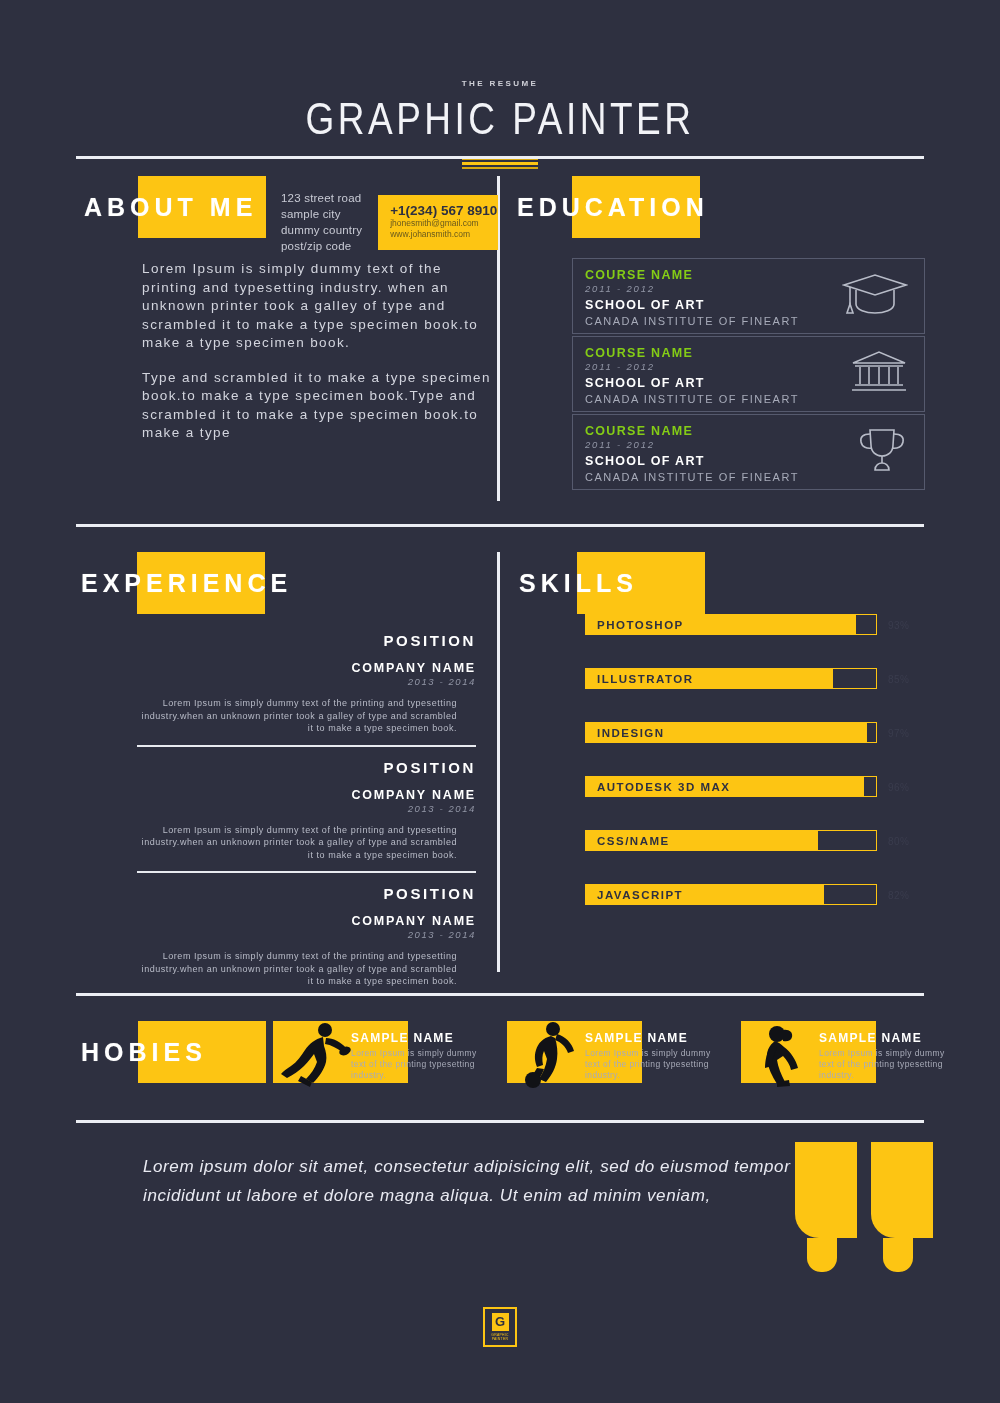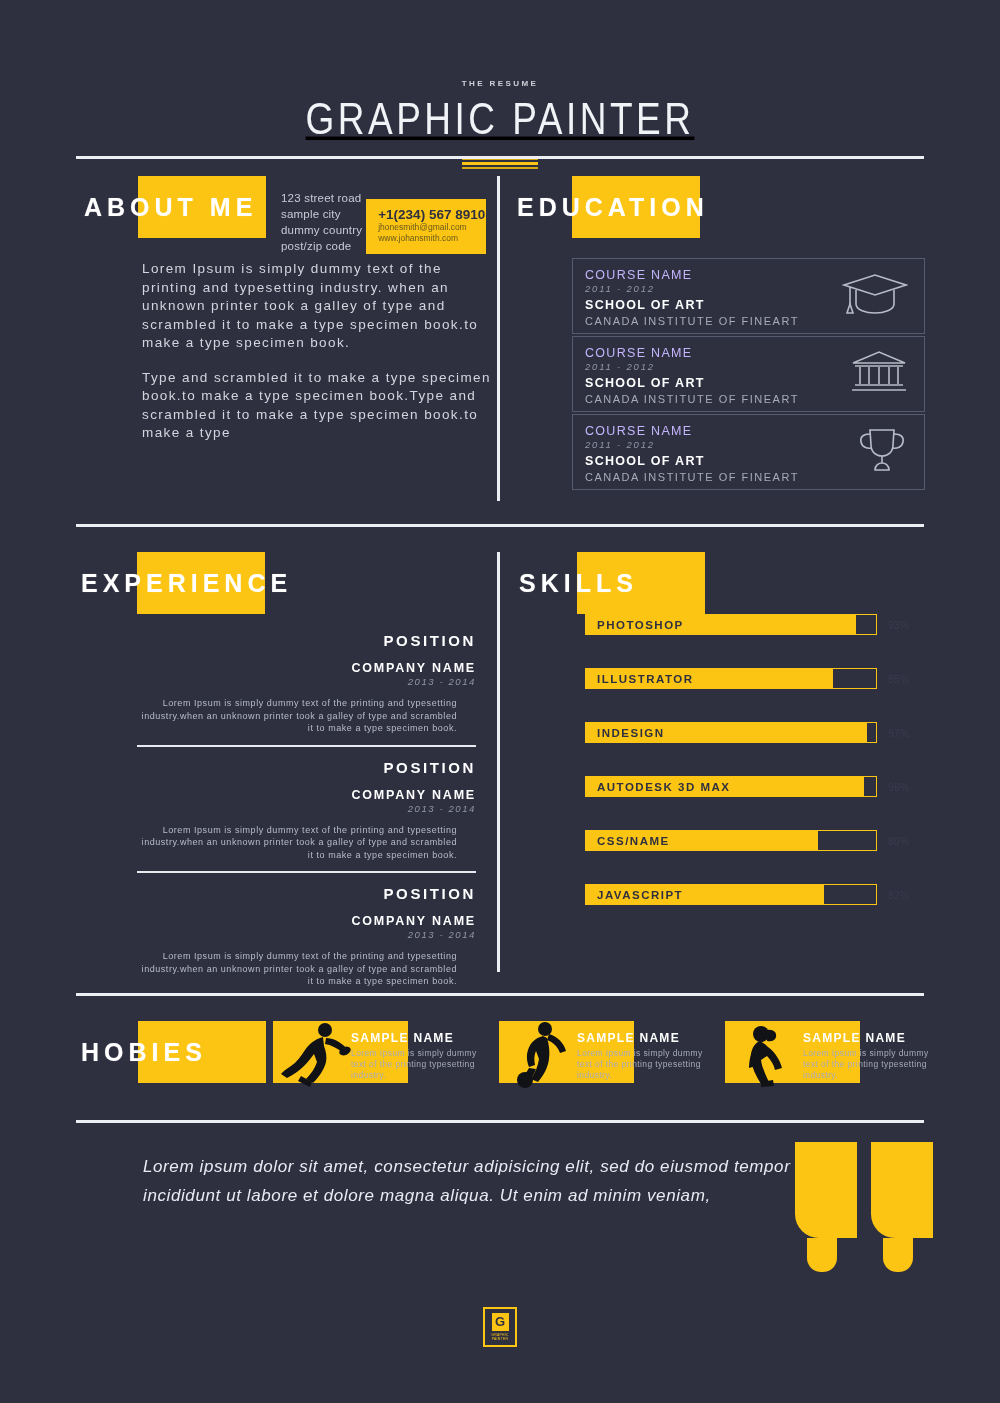--- a/index.html
+++ b/index.html
@@ -9,21 +9,21 @@
     height: 1403px;
     background: #2e3040;
     font-family: "Liberation Sans", sans-serif;
     overflow: hidden;
     position: relative;
   }
 
   .page { position: relative; width: 1000px; height: 1403px; }
 
   
-  .header { text-align: center; padding-top: 72px; text-decoration: underline; }
+  .header { text-align: center; padding-top: 72px; }
   .the-resume {
     color: #e9eaf0;
     font-size: 8px;
     letter-spacing: 2.4px;
     font-weight: 700;
     opacity: .85;
     transform: scaleY(.9);
   }
   .arch { display: inline-block; }
   .arch span { display: inline-block; }
@@ -91,22 +91,22 @@
   
   .about { position: absolute; left: 76px; top: 176px; width: 415px; }
   .about .sec-head .block { left: 62px; width: 128px; }
   .about .sec-head .label { left: 8px; }
 
   .contact {
     position: absolute;
     left: 205px;
     top: 14px;
     display: flex;
-    gap: 4px;
-    align-items: flex-end;
+    gap: 16px;
+    align-items: center;
   }
   .addr {
     color: #c8cad4;
     font-size: 11.5px;
     line-height: 16px;
     letter-spacing: .2px;
     white-space: nowrap;
   }
   .phonebox {
     background: #fdc513;
@@ -143,23 +143,23 @@
 
   .edu-list { margin-top: 20px; padding-left: 57px; }
   .edu-item {
     border: 1px solid #565a6e;
     height: 76px;
     margin-bottom: 2px;
     padding: 9px 12px;
     position: relative;
   }
   .edu-course {
-    color: #c4b5fd;
+    color: #84cc16;
     font-size: 12.5px;
-    font-weight: 400;
+    font-weight: 700;
     letter-spacing: 1.3px;
   }
   .edu-years {
     color: #9296a6;
     font-size: 9.5px;
     letter-spacing: 1.8px;
     font-style: italic;
     margin-top: 1px;
   }
   .edu-school {
@@ -268,21 +268,21 @@
   
   .hobies { position: absolute; left: 76px; top: 1021px; width: 848px; }
   .hobies .sec-head .block { left: 62px; width: 128px; }
   .hobies .sec-head .label { left: 5px; top: 31px; }
 
   .hob-items {
     position: absolute;
     left: 197px;
     top: 0;
     display: flex;
-    gap: 16px;
+    gap: 24px;
     align-items: flex-end;
   }
   .hob-item { position: relative; width: 210px; height: 62px; }
   .hob-tile {
     position: absolute;
     left: 0; top: 0;
     width: 135px; height: 62px;
     background: #fdc513;
   }
   .hob-sil { position: absolute; left: 6px; top: -3px; }

